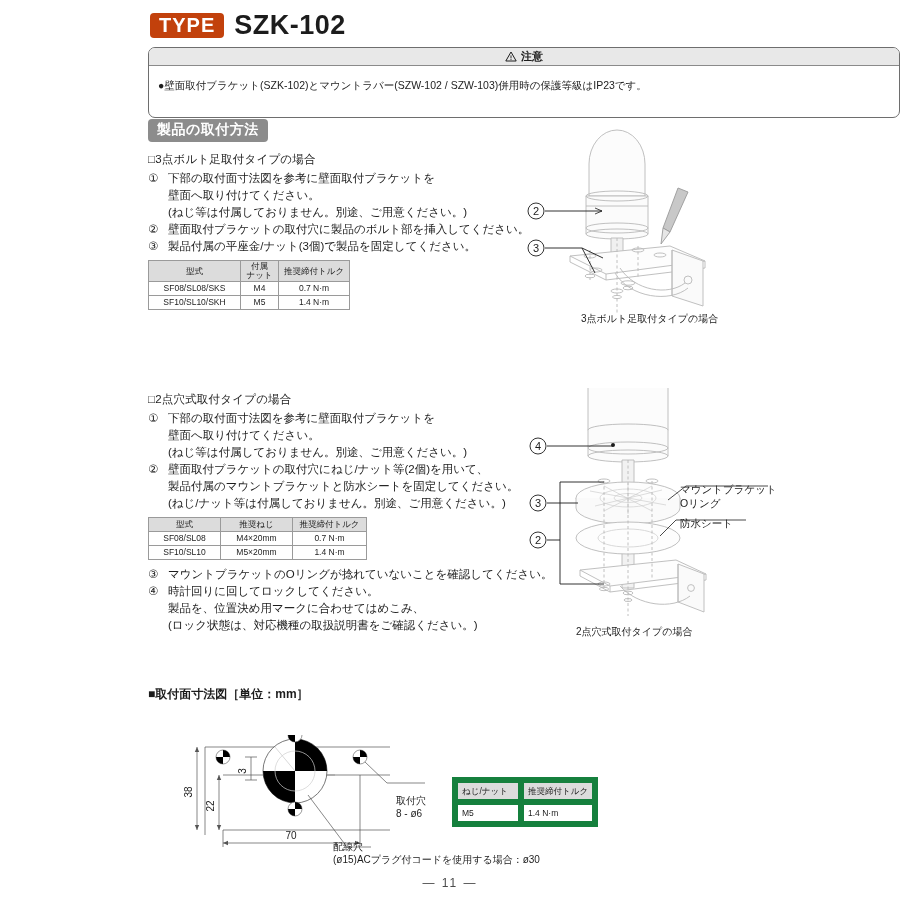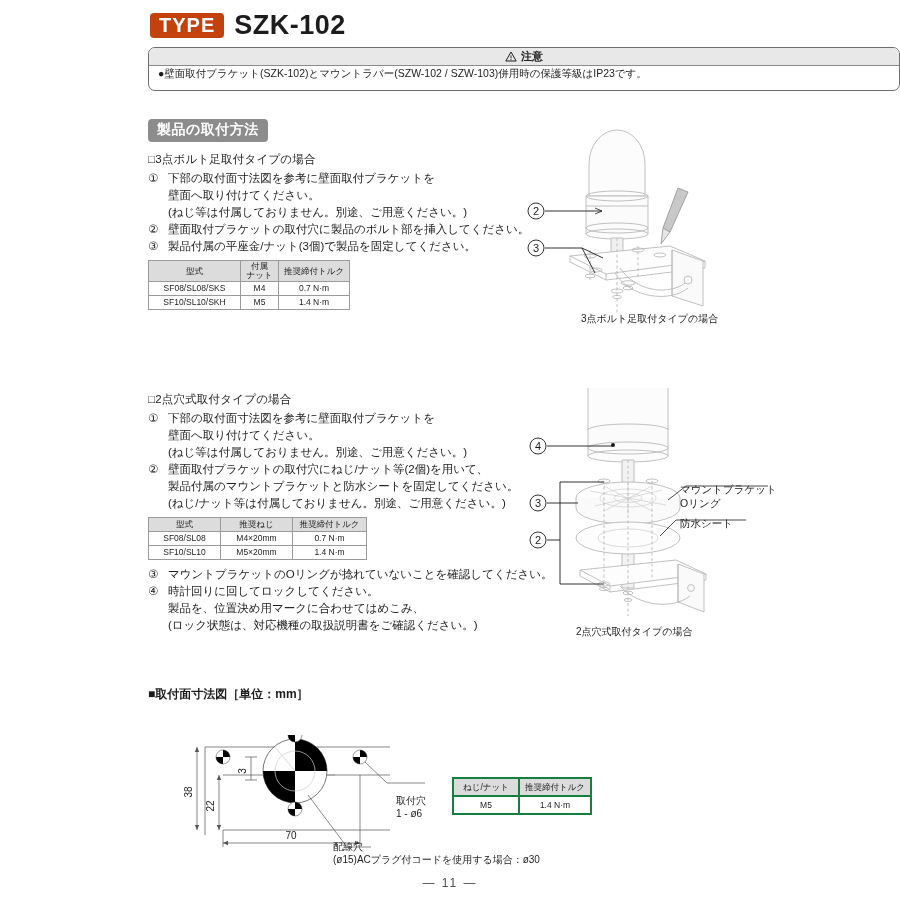--- a/index.html
+++ b/index.html
@@ -18,31 +18,31 @@
   .header { position: absolute; left: 150px; top: 10px; display: flex; align-items: center; gap: 10px; }
   .type-badge {
     background: #c2410c; color: #ffffff;
     font-size: 20px; font-weight: bold; letter-spacing: 1px;
     padding: 2px 9px 3px 9px; border-radius: 4px; line-height: 1;
   }
   .model-no { font-size: 27px; font-weight: bold; letter-spacing: 0.5px; color: #1c1c1c; }
 
   
   .caution {
-    position: absolute; left: 148px; top: 47px; width: 752px; height: 44px;
+    position: absolute; left: 148px; top: 47px; width: 752px; height: 71px;
     border: 1px solid #6e6e6e; border-radius: 7px; background: #ffffff;
     overflow: hidden;
   }
   .caution-head {
     height: 18px; background: #e8e8e8; border-bottom: 1px solid #8a8a8a;
     display: flex; align-items: center; justify-content: center;
     font-size: 11px; font-weight: bold; color: #1c1c1c; gap: 4px;
   }
   .warn-tri { display: inline-block; }
-  .caution-body { padding: 0 9px 0 9px; }
+  .caution-body { padding: 12px 9px 0 9px; }
   .caution-line {
     font-size: 10.5px; line-height: 15px; color: #1c1c1c; white-space: nowrap;
   }
 
   
   .sec-badge {
     position: absolute; left: 148px; top: 119px;
     background: #8c8c8c; color: #ffffff; font-weight: bold;
     font-size: 14px; padding: 2px 9px 3px 9px; border-radius: 4px; line-height: 1.25;
     letter-spacing: 0.5px;
@@ -75,21 +75,21 @@
   }
   .callout-lbl { position: absolute; font-size: 10.5px; color: #1c1c1c; white-space: nowrap; line-height: 14px;}
 
   
   .dim-head { position: absolute; left: 148px; top: 686px; font-size: 12px; font-weight: bold; color: #1c1c1c; }
 
   table.tq {
     position: absolute; border-collapse: collapse; background: #fff;
   }
   table.tq th, table.tq td {
-    border: 2px solid #15803d; font-size: 8.5px; text-align: center;
+    border: 6px solid #15803d; font-size: 8.5px; text-align: left;
     padding: 2px 4px; color: #1c1c1c; line-height: 12px; white-space: nowrap;
   }
   table.tq th { background: #dcdcdc; font-weight: normal; }
 
   .page-num {
     position: absolute; left: 0; right: 0; top: 876px; text-align: center;
     font-size: 12px; color: #4a4a4a; letter-spacing: 2px;
   }
   svg { display: block; }
   .dimtxt { font-size: 10px; fill: #1c1c1c; font-family: "Liberation Sans", sans-serif; }
@@ -453,21 +453,21 @@
 
   <div style="position:absolute; left:0; top:0; width:0; height:0; overflow:hidden;" aria-hidden="true">
     
     
     
     
   </div>
 
   <div style="position:absolute; left:396px; top:786px; font-size:10px; line-height:13px; color:#1c1c1c;margin-top:8px;">
     <div>取付穴</div>
-    <div>1 - ø6</div>
+    <div>8 - ø6</div>
   </div>
 
   <div style="position:absolute; left:333px; top:840px; font-size:10px; line-height:13px; color:#1c1c1c; white-space:nowrap;">
     <div>配線穴</div>
     <div>(ø15)ACプラグ付コードを使用する場合：ø30</div>
   </div>
 
   <table class="tq" style="left:452px; top:777px;">
     <tbody>
         <tr>

